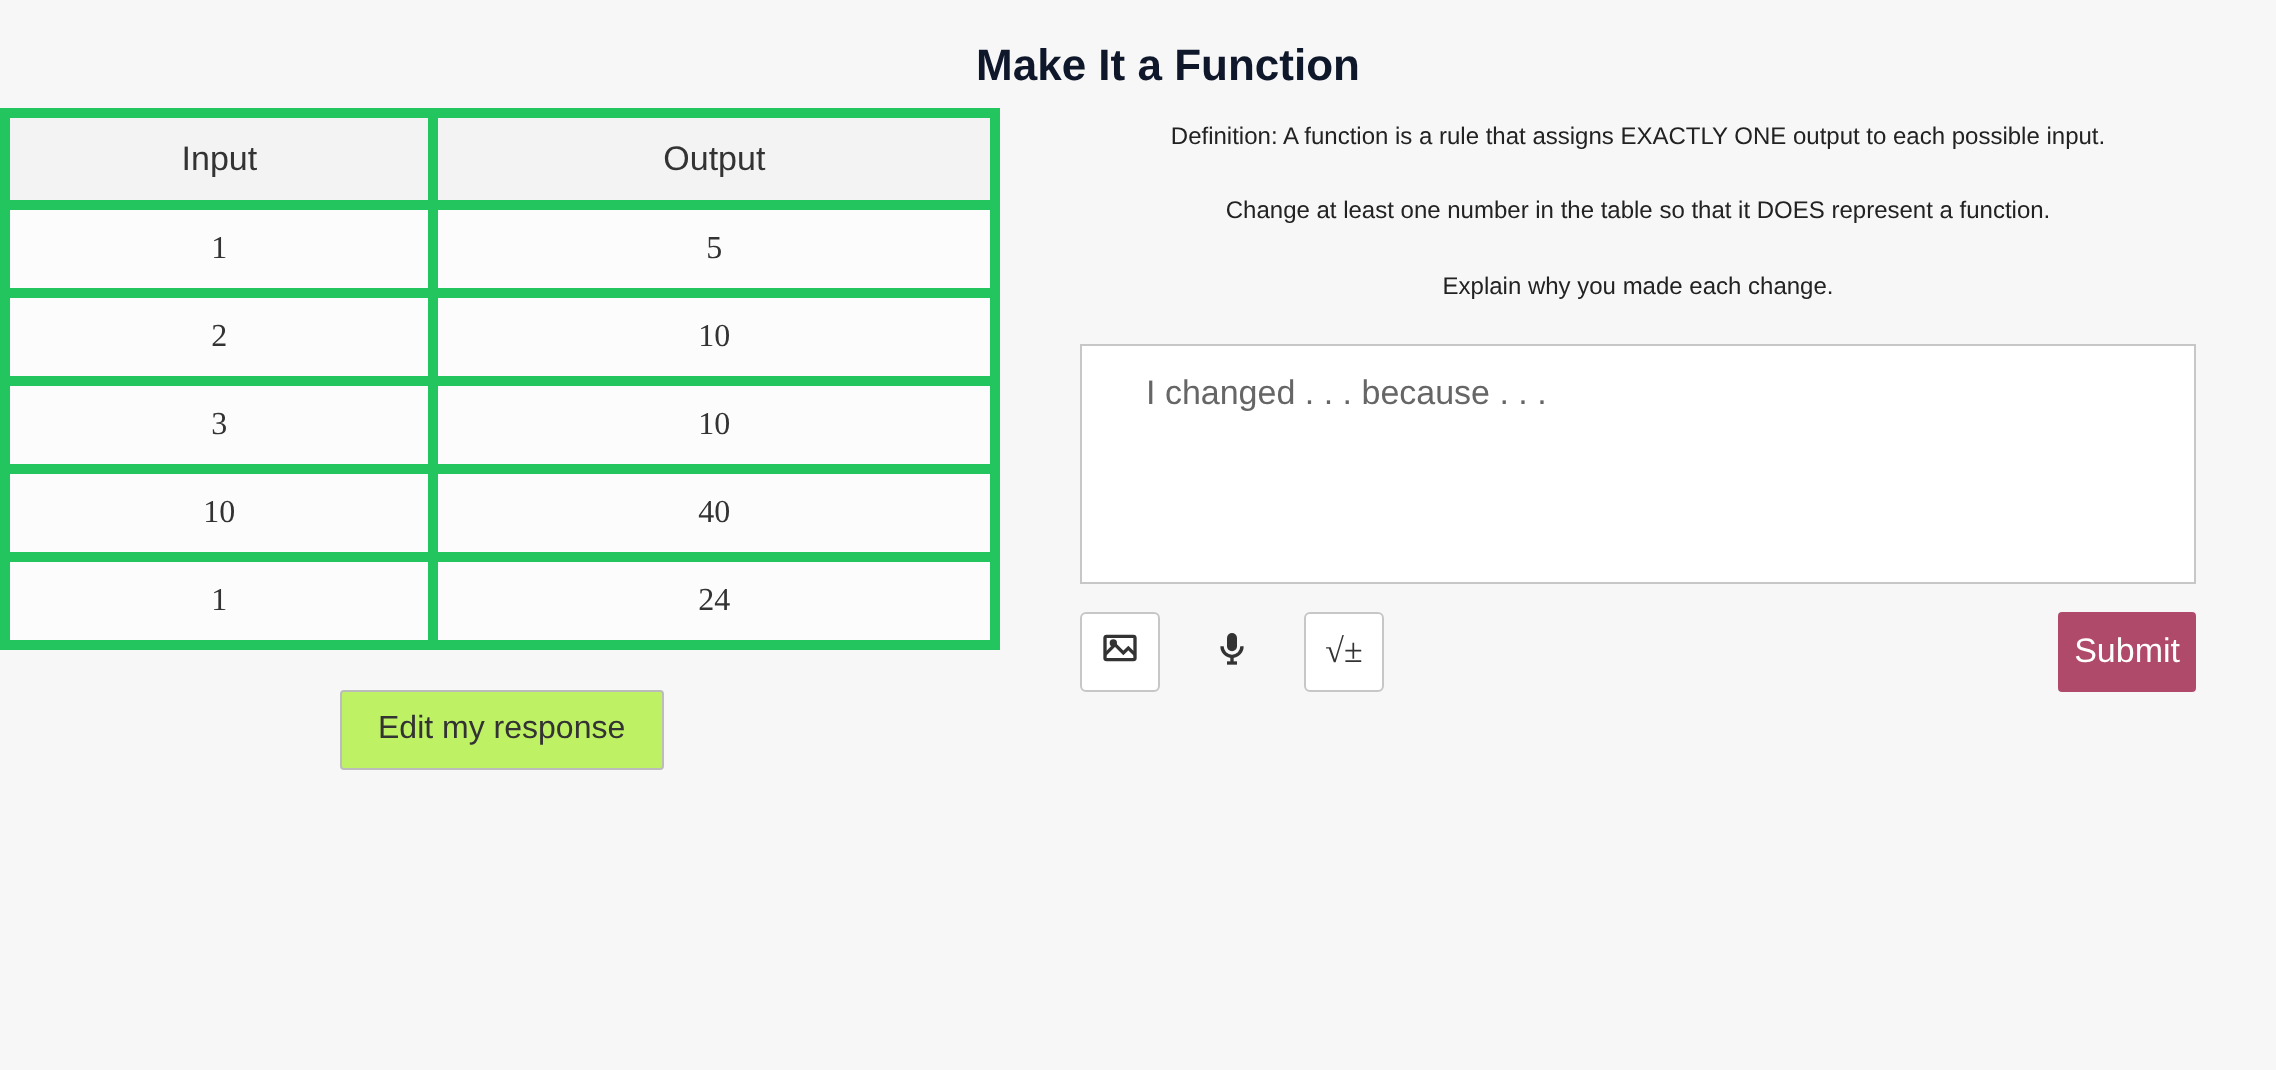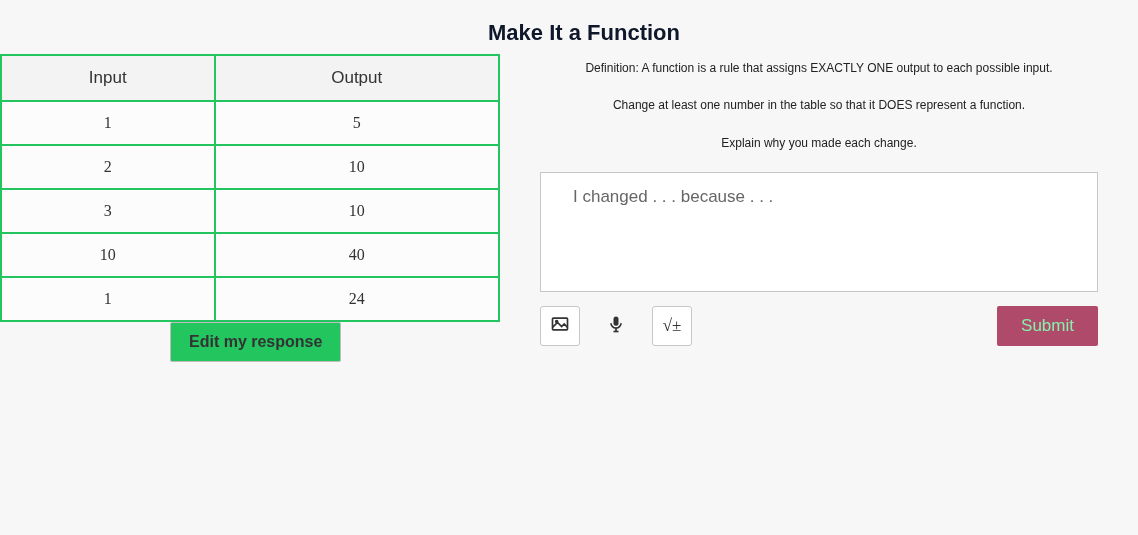--- a/index.html
+++ b/index.html
@@ -33,46 +33,46 @@
   }
   .left {
     flex: 0 0 500px;
   }
   table.io {
     width: 100%;
     border-collapse: collapse;
     background: #fcfcfc;
   }
   table.io th, table.io td {
-    border: 2px solid #22c55e;
+    border: 5px solid #22c55e;
     text-align: center;
     font-weight: 400;
     color: #333;
   }
   table.io th {
     height: 46px;
     font-size: 17px;
     background: #f3f3f3;
   }
   table.io td {
     height: 44px;
     font-size: 16px;
     font-family: Georgia, "Times New Roman", serif;
   }
   .edit-btn {
     display: inline-block;
+    margin-top: 20px;
     margin-left: 170px;
     padding: 10px 18px;
     border: 1px solid #bcbcbc;
-    background: #22c55e;
+    background: #bef264;
     font-size: 16px;
     color: #333;
     cursor: pointer;
     border-radius: 2px;
-    font-weight: bold;
   }
   .right {
     flex: 1;
     padding-top: 6px;
     padding-right: 10px;
   }
   .right p {
     font-size: 12px;
     line-height: 1.45;
     color: #222;
@@ -110,23 +110,23 @@
   }
   .tool svg { width: 20px; height: 20px; }
   .math-sym {
     font-family: Georgia, serif;
     font-size: 17px;
     color: #333;
   }
   .spacer { flex: 1; }
   .submit {
     background: #b04a6a;
-    color: #86efac;
+    color: #ffffff;
     border: none;
-    padding: 10px 24px;
+    padding: 10px 8px;
     font-size: 17px;
     cursor: pointer;
     border-radius: 2px;
   }
 </style>
 </head>
 <body>
 
 <div class="page">
 

